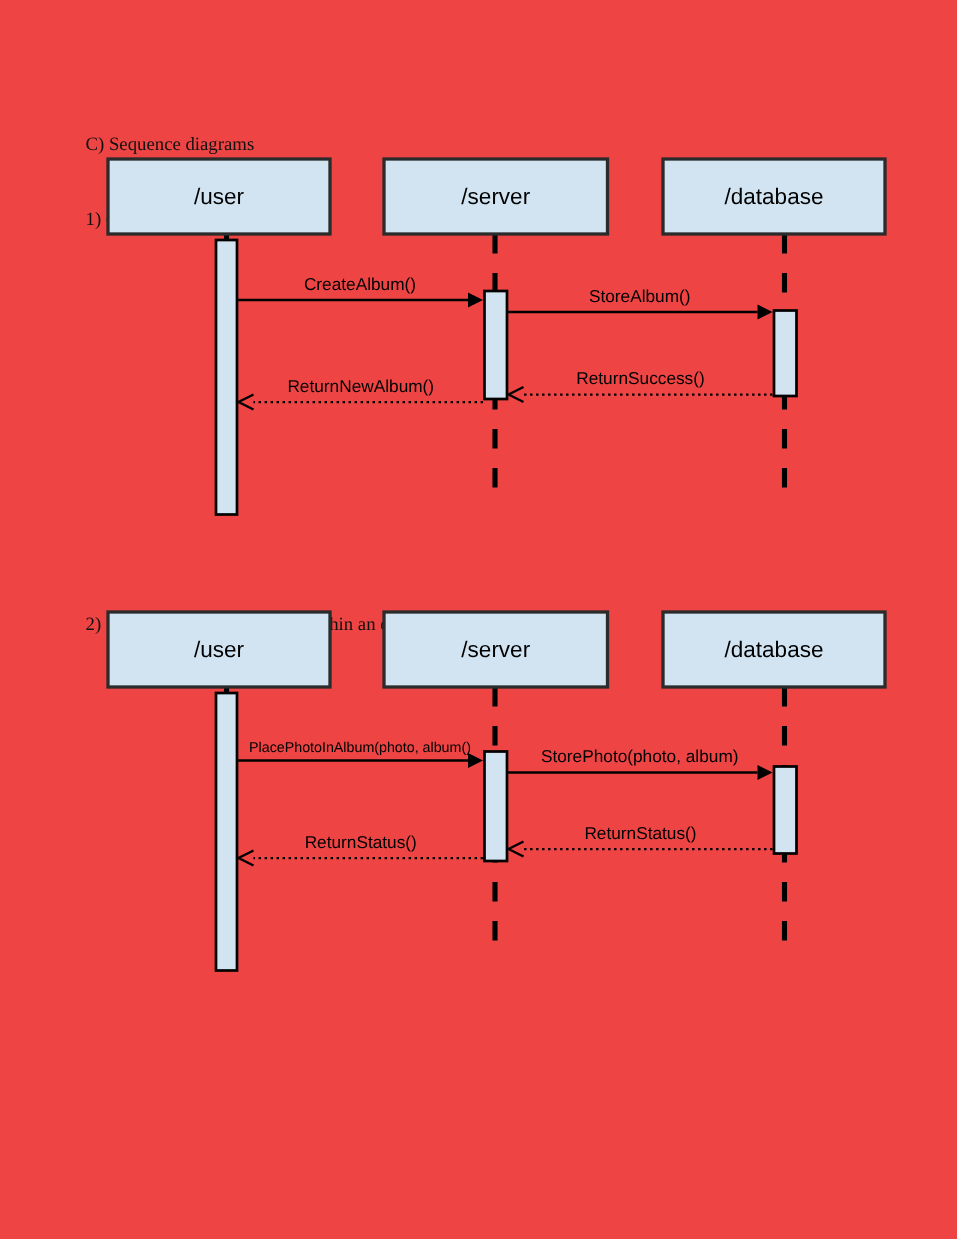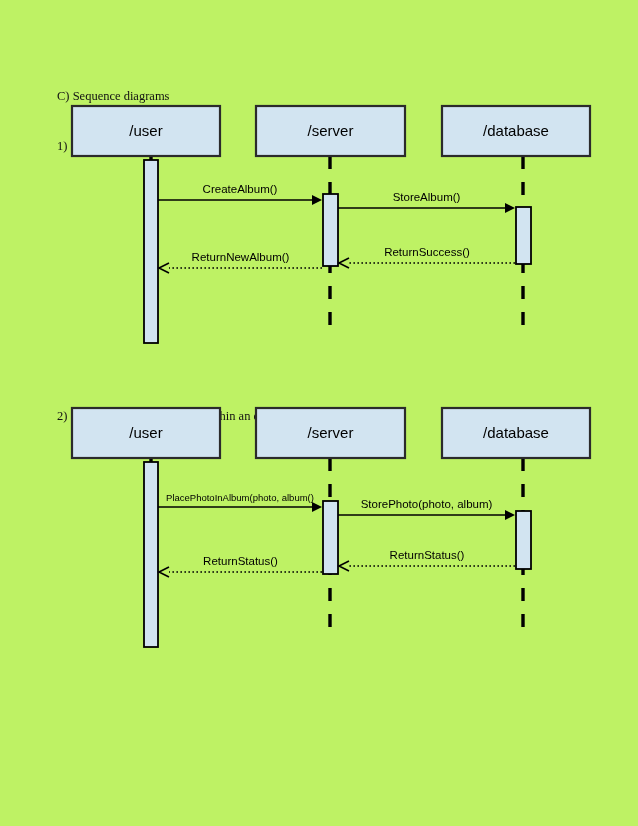--- a/index.html
+++ b/index.html
@@ -10,21 +10,21 @@
   body {
     width: 638px;
     height: 826px;
     position: relative;
     font-family: "Liberation Sans", sans-serif;
     overflow: hidden;
   }
   .page {
     position: absolute;
     inset: 0;
-    background: #bef264;
+    background: #ef4444;
   }
   .heading-block {
     position: absolute;
     font-family: "Liberation Serif", serif;
     font-size: 12.5px;
     color: #111111;
     line-height: 1.32;
     white-space: pre;
   }
   #heading-c   { left: 57px; top: 55px; }

